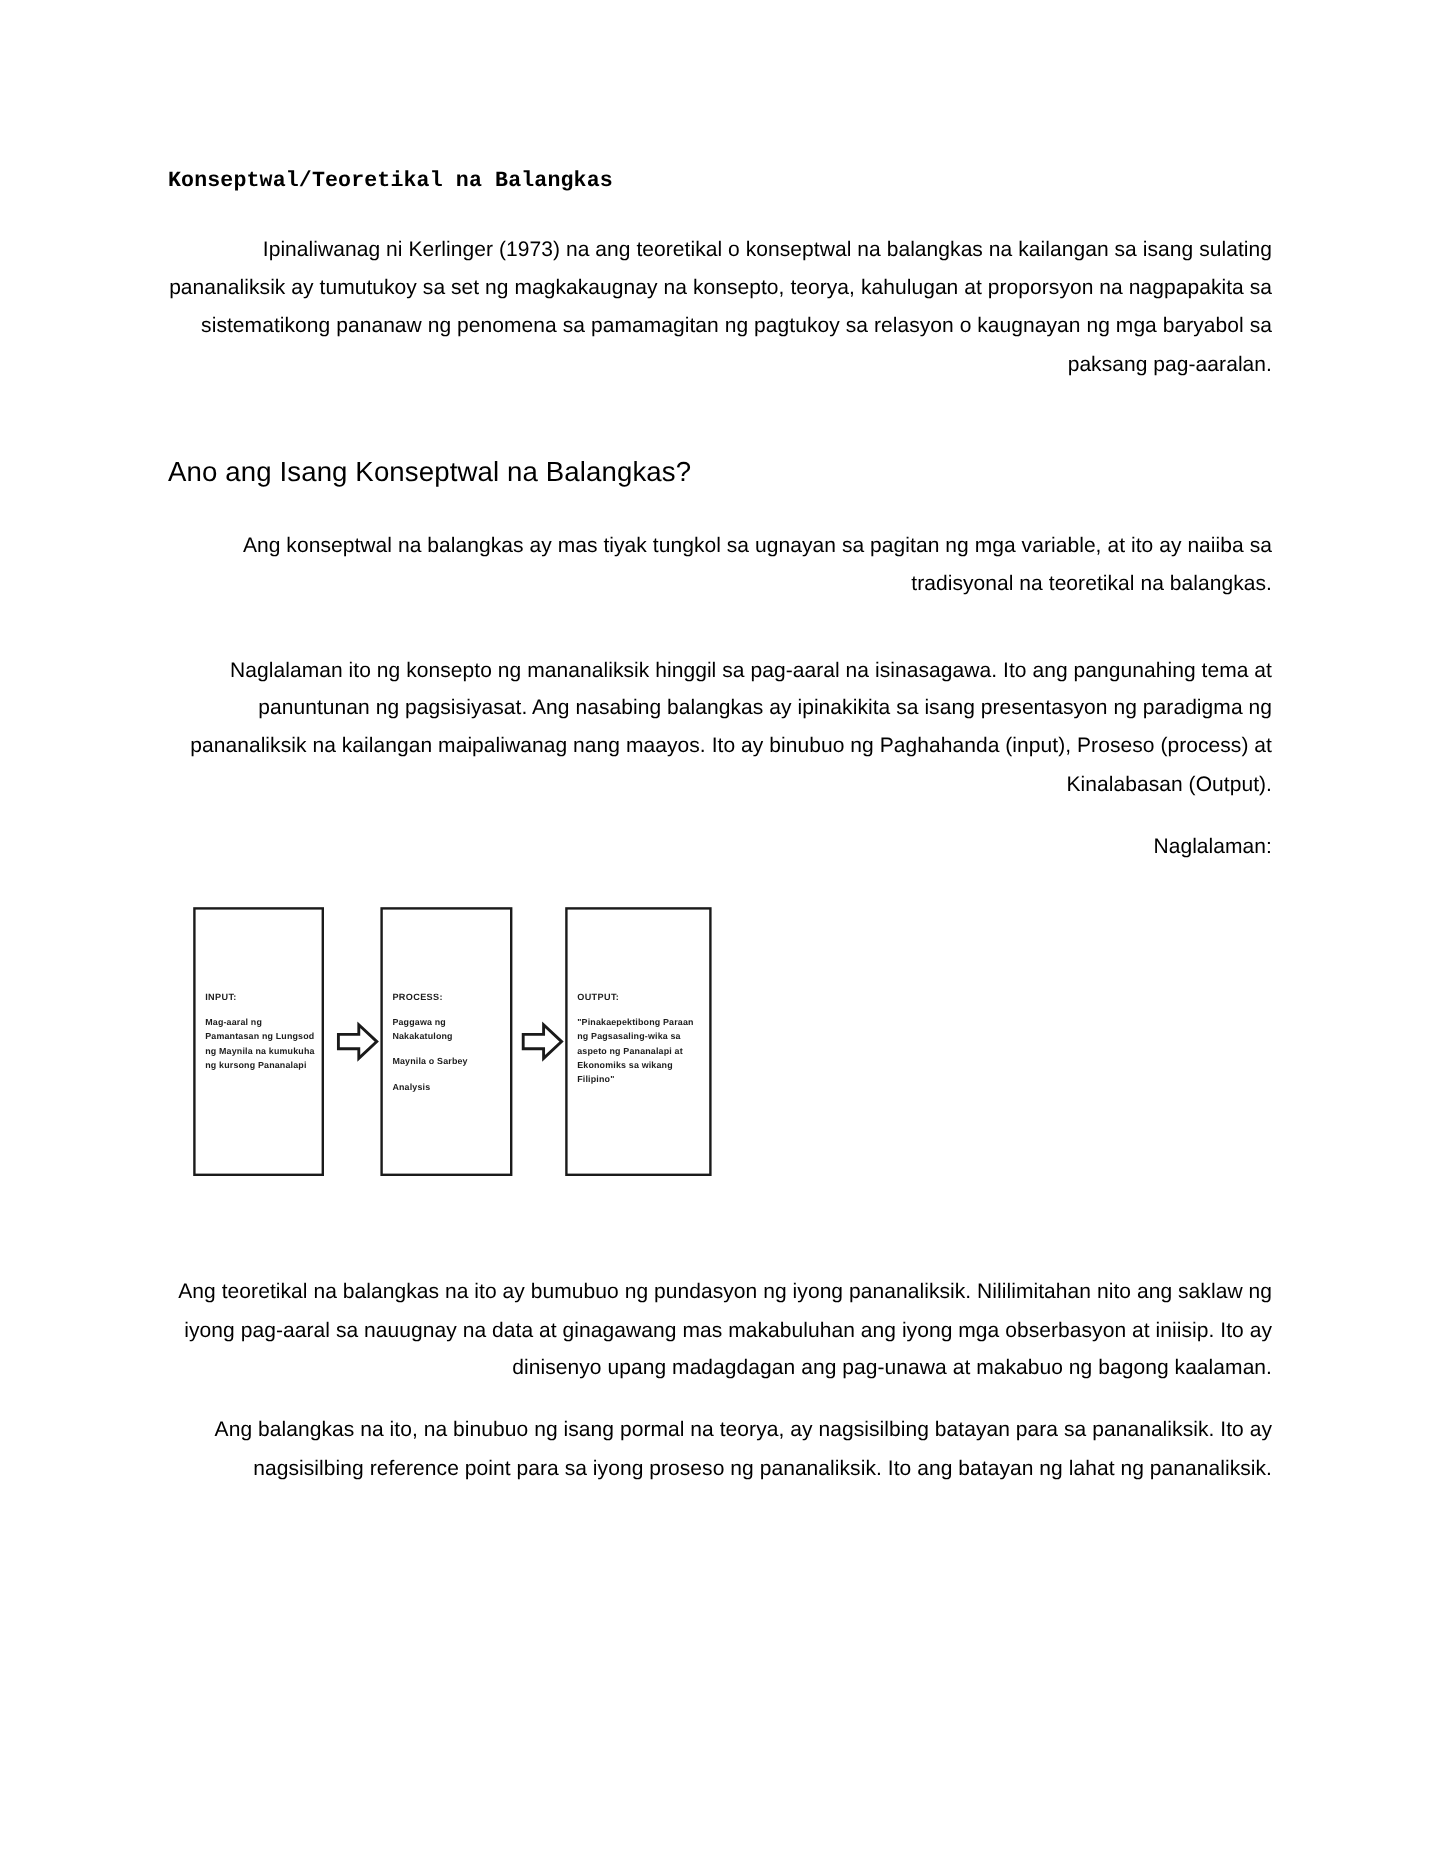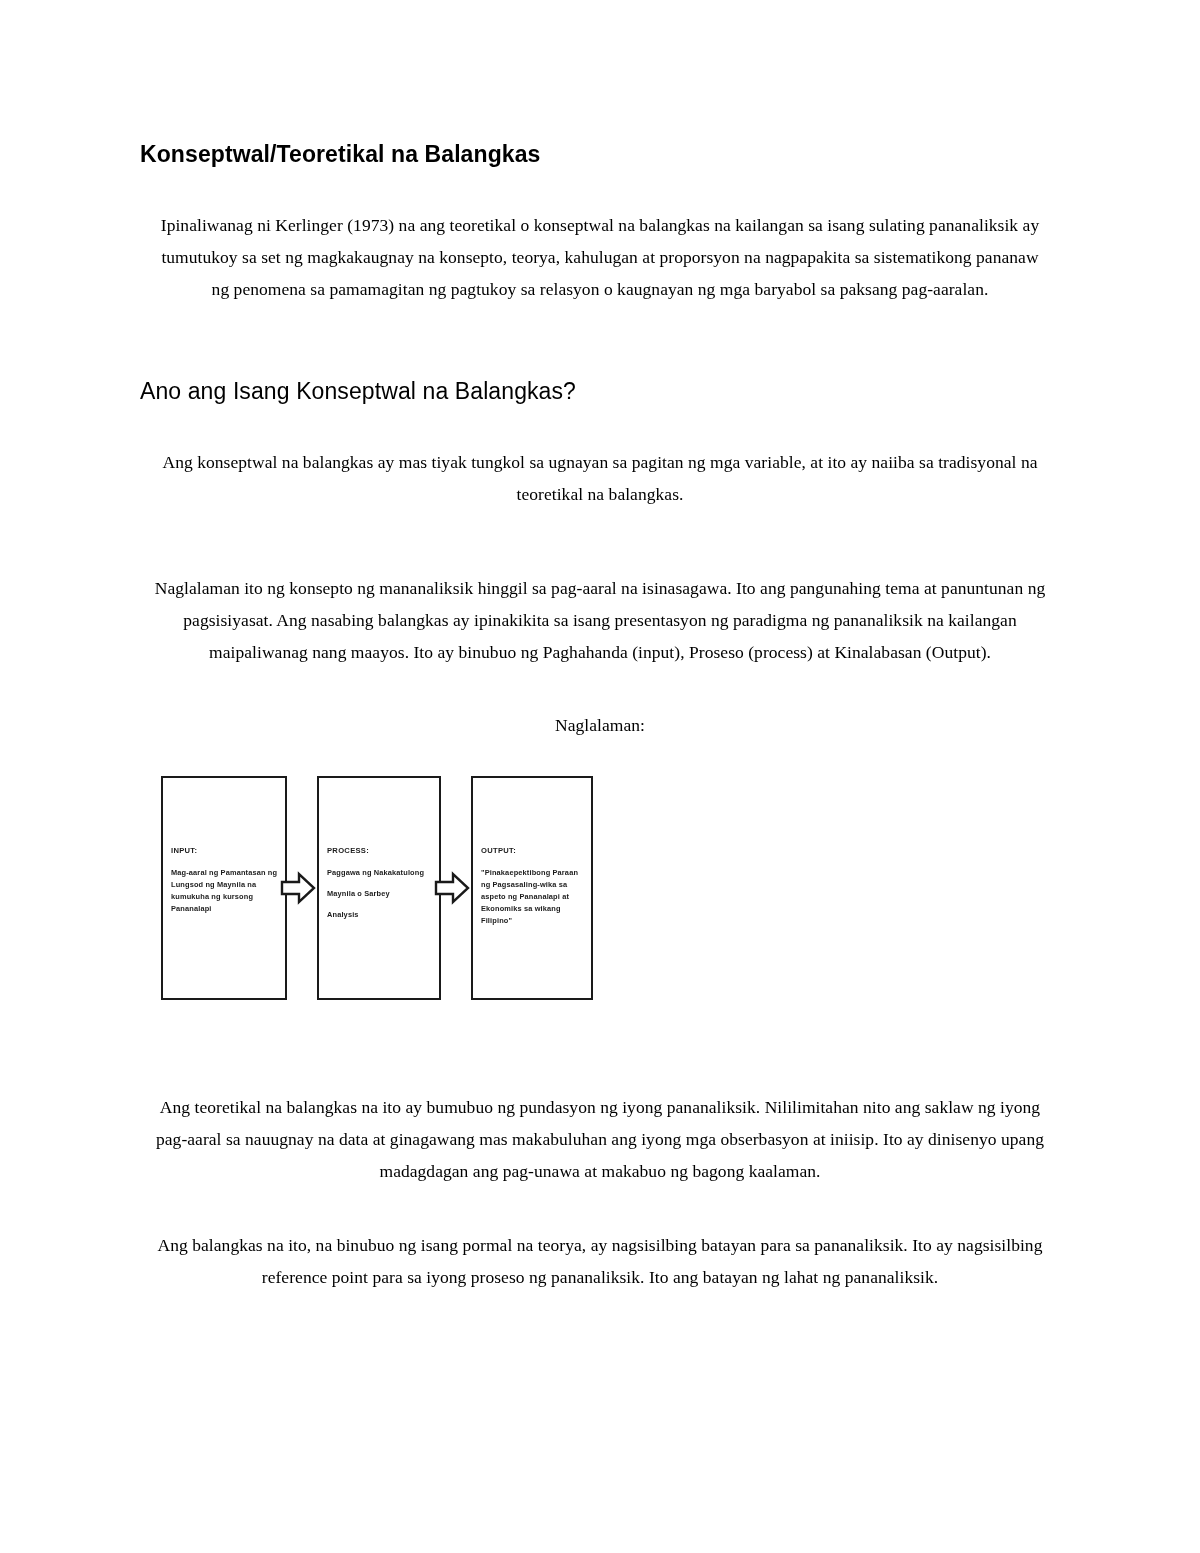--- a/index.html
+++ b/index.html
@@ -24,48 +24,48 @@
     overflow: hidden;
   }
   .content {
     position: absolute;
     left: 140px;
     top: 138px;
     width: 920px;
   }
 
   h1.doc-heading {
-    font-size: 23px;
+    font-size: 18px;
     font-weight: bold;
     line-height: 1.45;
     margin: 0 0 0 0;
     letter-spacing: 0.1px;
+    font-family: Liberation Mono, monospace;
   }
   .sub-heading {
     font-size: 17.5px;
     font-weight: bold;
     line-height: 1.45;
     margin: 0;
     letter-spacing: 0.1px;
   }
   .q-heading {
     font-size: 23px;
     font-weight: normal;
     line-height: 1.45;
     margin: 0;
     letter-spacing: 0.1px;
   }
   p.para {
     font-size: 17.5px;
     font-weight: normal;
     line-height: 1.82;
-    margin: 11px;
+    margin: 0;
     letter-spacing: 0.05px;
-    text-align: center;
-    font-family: Liberation Serif, serif;
+    text-align: right;
   }
   .gap-xl { height: 58px; }
   .gap-lg { height: 38px; }
   .gap-md { height: 28px; }
   .gap-sm { height: 20px; }
 
   
   .diagram {
     position: relative;
     width: 920px;
@@ -73,22 +73,22 @@
     margin-top: 28px;
   }
   .ipo-box {
     position: absolute;
     top: 6px;
     height: 224px;
     border: 2.5px solid #1a1a1a;
     background: #ffffff;
     box-sizing: border-box;
   }
-  .ipo-box.b1 { left: 21px;  width: 126px; }
-  .ipo-box.b2 { left: 177px; width: 124px; }
+  .ipo-box.b1 { left: 21px;  width: 109px; }
+  .ipo-box.b2 { left: 177px; width: 110px; }
   .ipo-box.b3 { left: 331px; width: 122px; }
 
   .ipo-inner {
     position: absolute;
     left: 8px;
     right: 5px;
     top: 67px;
     font-size: 7.4px;
     font-weight: bold;
     line-height: 1.62;

